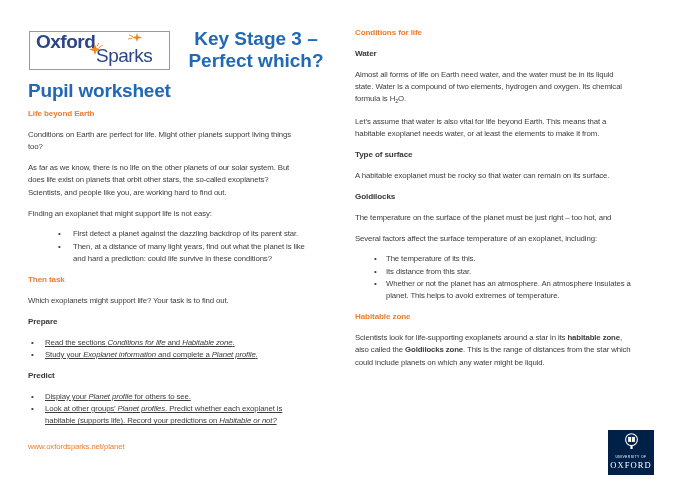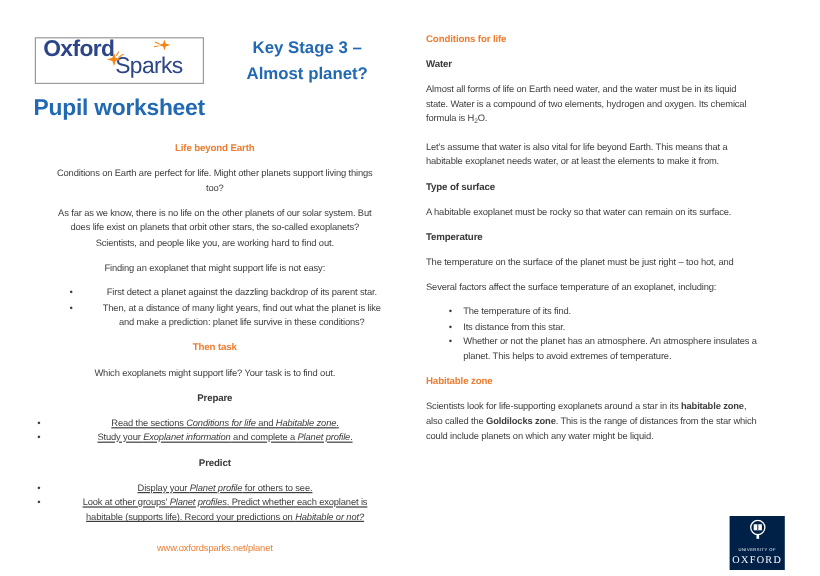--- a/index.html
+++ b/index.html
@@ -18,29 +18,29 @@
   }
   .logo-sparks {
     position:absolute; left:66px; top:13px; font-size:19px; font-weight:normal;
     color:#2C4587; letter-spacing:-0.5px;
   }
   .spark { position:absolute; }
   .spark1 { left:98px; top:1px; }
   .spark2 { left:57px; top:10px; }
   .doc-title {
     position:absolute; left:176px; top:28px; width:160px; text-align:center;
-    color:#2169B4; font-weight:bold; font-size:14px; line-height:22px;
+    color:#2169B4; font-weight:bold; font-size:19px; line-height:22px;
   }
   .pupil {
     position:absolute; left:28px; top:80px; font-size:19px; font-weight:bold;
     color:#2169B4; letter-spacing:-0.2px;
   }
   
   .col { position:absolute; font-size:7.8px; letter-spacing:-0.12px; line-height:12.3px; }
-  .left-col  { left:28px;  top:118px; width:302px;text-align:center; }
+  .left-col  { left:28px;  top:108px; width:302px; }
   .right-col { left:355px; top:27px;  width:302px; }
   .block { margin:0 0 8.6px 0; }
   .tline { white-space:nowrap; }
   .h-orange { color:#ED7D31; font-weight:bold; font-size:8.1px; }
   .h-bold   { font-weight:bold; font-size:8.1px; color:#383838; }
   .it { font-style:italic; }
   .bd { font-weight:bold; }
   .sub { font-size:5.5px; vertical-align:-1.5px; }
   .li { position:relative; padding-left:16px; }
   .li::before { content:"\2022"; position:absolute; left:1px; top:0; font-size:8px; }
@@ -73,21 +73,21 @@
       <path d="M1 2 L5 3.6 M0 6 L4 5.4" stroke="#F28718" stroke-width="0.9" fill="none"></path>
     </svg>
     <svg class="spark spark2" width="18" height="16" viewBox="0 0 18 16">
       <polygon points="8,2 9.4,6.1 14,7.5 9.4,8.9 8,13 6.6,8.9 2,7.5 6.6,6.1" fill="#F28718"></polygon>
       <path d="M12 1 L9.8 4.4 M16 3 L11.5 6" stroke="#F28718" stroke-width="0.9" fill="none"></path>
     </svg>
   </div>
 
   <div class="doc-title">
     <div>Key Stage 3 –</div>
-    <div>Almost planet?</div>
+    <div>Perfect which?</div>
   </div>
 
   <div class="pupil">Pupil worksheet</div>
 
   <div class="col left-col">
     <div class="block h-orange">Life beyond Earth</div>
     <div class="block">
         <div class="tline">Conditions on Earth are perfect for life. Might other planets support living things</div>
         <div class="tline">too?</div>
       </div>
@@ -98,21 +98,21 @@
       </div>
     <div class="block">
         <div class="tline">Finding an exoplanet that might support life is not easy:</div>
       </div>
     <div class="block ulA">
       <div class="li">
           <div class="tline">First detect a planet against the dazzling backdrop of its parent star.</div>
         </div>
       <div class="li">
           <div class="tline">Then, at a distance of many light years, find out what the planet is like</div>
-          <div class="tline">and make a prediction: planet life survive in these conditions?</div>
+          <div class="tline">and hard a prediction: could life survive in these conditions?</div>
         </div>
     </div>
     <div class="block h-orange">Then task</div>
     <div class="block">
         <div class="tline">Which exoplanets might support life? Your task is to find out.</div>
       </div>
     <div class="block h-bold">Prepare</div>
     <div class="block ulB">
       <div class="li">
           <div class="tline">Read the sections <span class="it">Conditions for life</span> and <span class="it">Habitable zone</span>.</div>
@@ -143,30 +143,30 @@
         <div class="tline">formula is H<span class="sub">2</span>O.</div>
       </div>
     <div class="block">
         <div class="tline">Let’s assume that water is also vital for life beyond Earth. This means that a</div>
         <div class="tline">habitable exoplanet needs water, or at least the elements to make it from.</div>
       </div>
     <div class="block h-bold">Type of surface</div>
     <div class="block">
         <div class="tline">A habitable exoplanet must be rocky so that water can remain on its surface.</div>
       </div>
-    <div class="block h-bold">Temperature</div>
+    <div class="block h-bold">Goldilocks</div>
     <div class="block">
         <div class="tline">The temperature on the surface of the planet must be just right – too hot, and</div>
       </div>
     <div class="block">
         <div class="tline">Several factors affect the surface temperature of an exoplanet, including:</div>
       </div>
     <div class="block ulD">
       <div class="li">
-          <div class="tline">The temperature of its find.</div>
+          <div class="tline">The temperature of its this.</div>
         </div>
       <div class="li">
           <div class="tline">Its distance from this star.</div>
         </div>
       <div class="li">
           <div class="tline">Whether or not the planet has an atmosphere. An atmosphere insulates a</div>
           <div class="tline">planet. This helps to avoid extremes of temperature.</div>
         </div>
     </div>
     <div class="block h-orange">Habitable zone</div>

